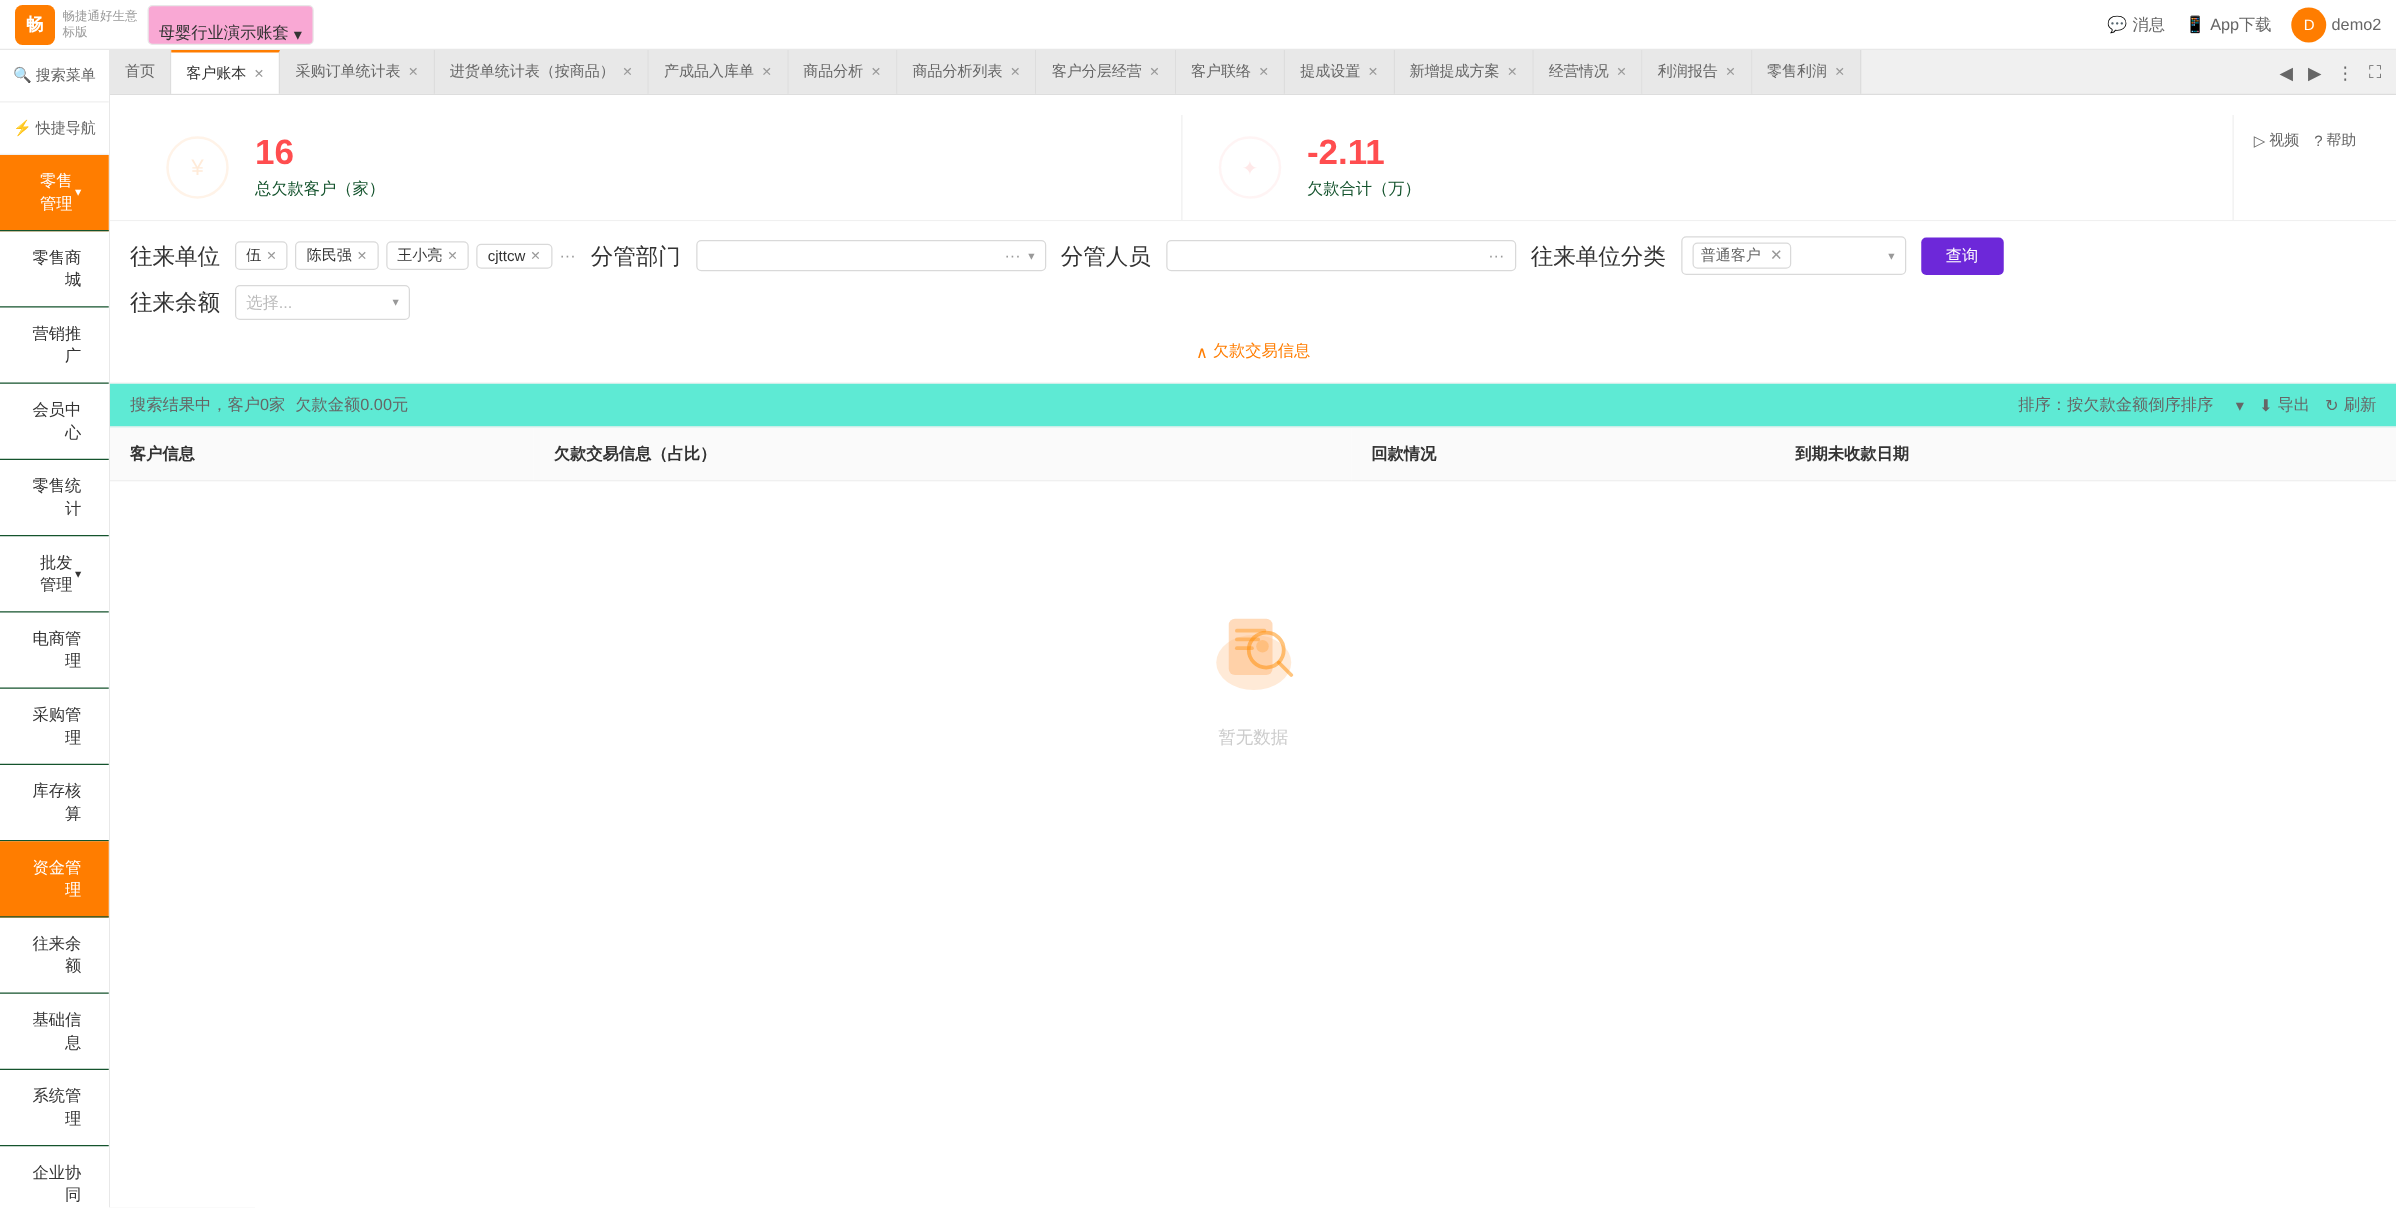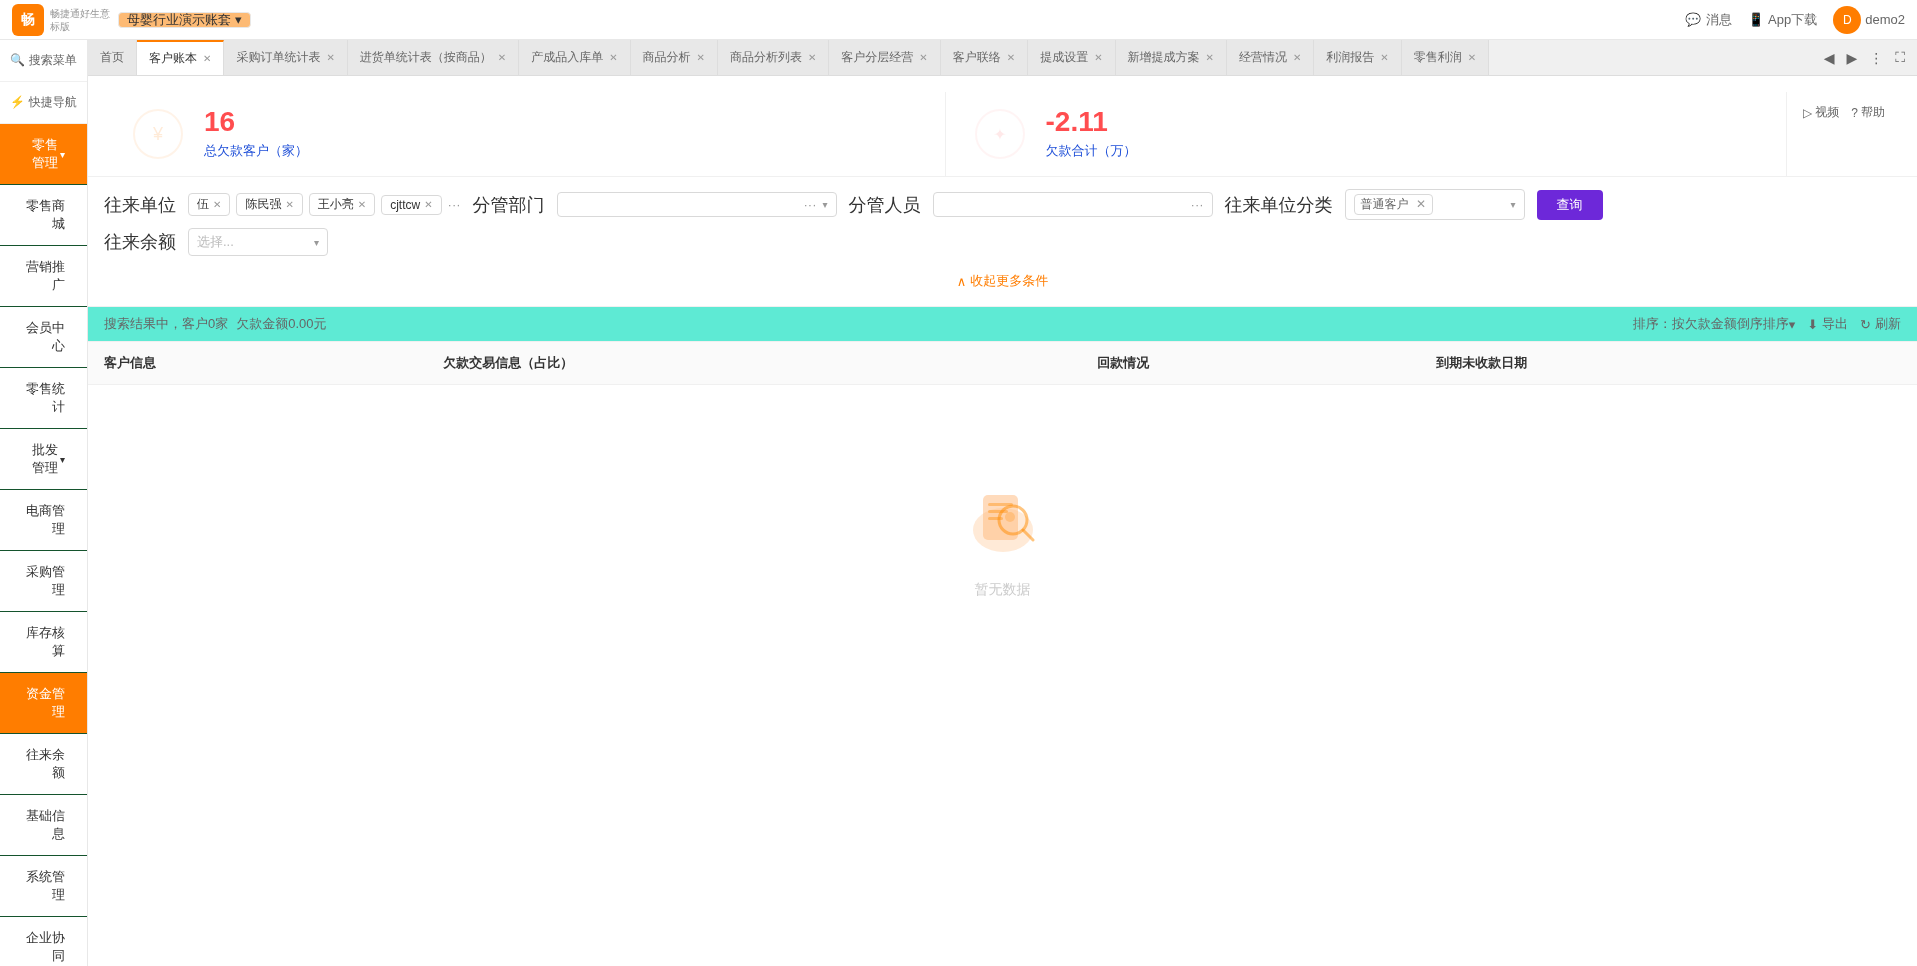--- a/index.html
+++ b/index.html
@@ -5,21 +5,21 @@
     * { box-sizing: border-box; margin: 0; padding: 0; }
     body { font-family: 'Microsoft YaHei', Arial, sans-serif; font-size: 13px; background: #f5f5f5; display: flex; flex-direction: column; height: 100vh; overflow: hidden; }
 
     
     .top-bar { height: 40px; background: #fff; display: flex; align-items: center; justify-content: space-between; padding: 0 12px; border-bottom: 1px solid #e8e8e8; flex-shrink: 0; }
     .top-bar-left { display: flex; align-items: center; gap: 8px; }
     .logo-area { display: flex; align-items: center; gap: 6px; }
     .logo-icon { width: 32px; height: 32px; background: #ff7d00; border-radius: 6px; display: flex; align-items: center; justify-content: center; color: white; font-size: 14px; font-weight: bold; }
     .logo-text { font-size: 12px; color: #333; line-height: 1.3; }
     .logo-text span { display: block; font-size: 10px; color: #999; }
-    .org-selector { display: flex; align-items: center; gap: 4px; font-size: 13px; color: #333; padding: 0 8px; cursor: pointer; border: 1px solid #e8e8e8; border-radius: 4px; height: 16px; background: #fdba74; }
+    .org-selector { display: flex; align-items: flex-end; gap: 4px; font-size: 13px; color: #333; padding: 0 8px; cursor: pointer; border: 1px solid #e8e8e8; border-radius: 4px; height: 32px; background: #f9a8d4; }
     .top-bar-right { display: flex; align-items: center; gap: 16px; }
     .top-bar-btn { display: flex; align-items: center; gap: 4px; color: #666; cursor: pointer; font-size: 13px; }
     .avatar { width: 28px; height: 28px; border-radius: 50%; background: #ff7d00; display: flex; align-items: center; justify-content: center; color: white; font-size: 12px; }
 
     
     .main-layout { display: flex; flex: 1; overflow: hidden; }
 
     
     .sidebar { width: 88px; background: #fff; border-right: 1px solid #e8e8e8; display: flex; flex-direction: column; overflow-y: auto; flex-shrink: 0; }
     .sidebar-search { padding: 8px; text-align: center; border-bottom: 1px solid #f0f0f0; }
@@ -47,21 +47,21 @@
 
     
     .summary-section { display: flex; padding: 16px 16px 0 16px; gap: 0; border-bottom: 1px solid #f0f0f0; background: #fff; }
     .summary-card { flex: 1; display: flex; align-items: center; gap: 16px; padding: 12px 24px; border-right: 1px solid #f0f0f0; }
     .summary-card:last-child { border-right: none; }
     .summary-icon { width: 60px; height: 60px; display: flex; align-items: center; justify-content: center; opacity: 0.3; }
     .summary-icon svg { width: 52px; height: 52px; }
     .summary-info { }
     .summary-value { font-size: 28px; font-weight: bold; color: #ff4d4f; line-height: 1; margin-bottom: 6px; }
     .summary-value.dark { color: #333; text-decoration: underline; }
-    .summary-label { font-size: 13px; color: #1d4ed8; font-family: Liberation Serif, serif; }
+    .summary-label { font-size: 13px; color: #14532d; font-family: Liberation Serif, serif; }
     .top-right-actions { display: flex; align-items: center; gap: 12px; padding: 8px 16px; margin-left: auto; align-self: flex-start; margin-top: 4px; }
     .action-link { color: #666; font-size: 12px; cursor: pointer; display: flex; align-items: center; gap: 3px; }
 
     
     .filter-section { padding: 12px 16px; background: #fff; border-bottom: 1px solid #f0f0f0; }
     .filter-row { display: flex; align-items: center; gap: 12px; margin-bottom: 8px; flex-wrap: wrap; }
     .filter-label { font-size: 18px; color: #333; white-space: nowrap; }
     .filter-tags { display: flex; align-items: center; gap: 6px; flex-wrap: wrap; }
     .filter-tag { display: flex; align-items: center; gap: 4px; background: #fff; border: 1px solid #d9d9d9; border-radius: 4px; padding: 2px 8px; font-size: 12px; color: #333; }
     .filter-tag .remove { cursor: pointer; color: #999; font-size: 10px; }
@@ -70,21 +70,21 @@
     .filter-select .placeholder { color: #bbb; font-size: 13px; flex: 1; }
     .filter-select .arrow { color: #999; font-size: 10px; }
     .filter-select-wide { min-width: 280px; }
     .collapse-btn { display: flex; align-items: center; gap: 4px; color: #ff7d00; cursor: pointer; font-size: 13px; margin: 0 auto; padding: 8px 0 4px 0; justify-content: center; }
     .btn-query { background: #6d28d9; color: #fff; border: none; border-radius: 4px; padding: 6px 20px; cursor: pointer; font-size: 13px; }
 
     
     .results-bar { display: flex; align-items: center; justify-content: space-between; padding: 8px 16px; background: #5eead4; border-bottom: 1px solid #f0f0f0; font-size: 13px; color: #666; }
     .results-bar-left { display: flex; align-items: center; gap: 8px; }
     .results-bar-right { display: flex; align-items: center; gap: 12px; }
-    .sort-btn { display: flex; align-items: center; gap: 0; cursor: pointer; color: #666; }
+    .sort-btn { display: flex; align-items: center; gap: 18px; cursor: pointer; color: #666; }
     .export-btn { display: flex; align-items: center; gap: 4px; cursor: pointer; color: #666; }
     .refresh-btn { display: flex; align-items: center; gap: 4px; cursor: pointer; color: #666; }
 
     
     .data-table { width: 100%; border-collapse: collapse; }
     .data-table th { background: #fafafa; border-bottom: 1px solid #f0f0f0; padding: 12px 16px; text-align: left; font-size: 13px; color: #333; font-weight: bold; }
     .data-table td { padding: 12px 16px; border-bottom: 1px solid #f5f5f5; font-size: 13px; color: #333; }
 
     
     .empty-state { display: flex; flex-direction: column; align-items: center; justify-content: center; padding: 80px 0; color: #ccc; }
@@ -348,21 +348,21 @@
         </div>
         <div class="filter-row">
           <span class="filter-label">往来余额</span>
           <div class="filter-select" style="min-width:140px;">
             <span class="placeholder">选择...</span>
             <span class="arrow">▾</span>
           </div>
         </div>
         <div class="collapse-btn">
           <span>∧</span>
-          <span>收起更多条件</span>
+          <span>欠款交易信息</span>
         </div>
       </div>
 
       <div class="results-bar">
         <div class="results-bar-left">
           <span>搜索结果中，客户0家</span>
           <span>欠款金额0.00元</span>
         </div>
         <div class="results-bar-right">
           <div class="sort-btn">

